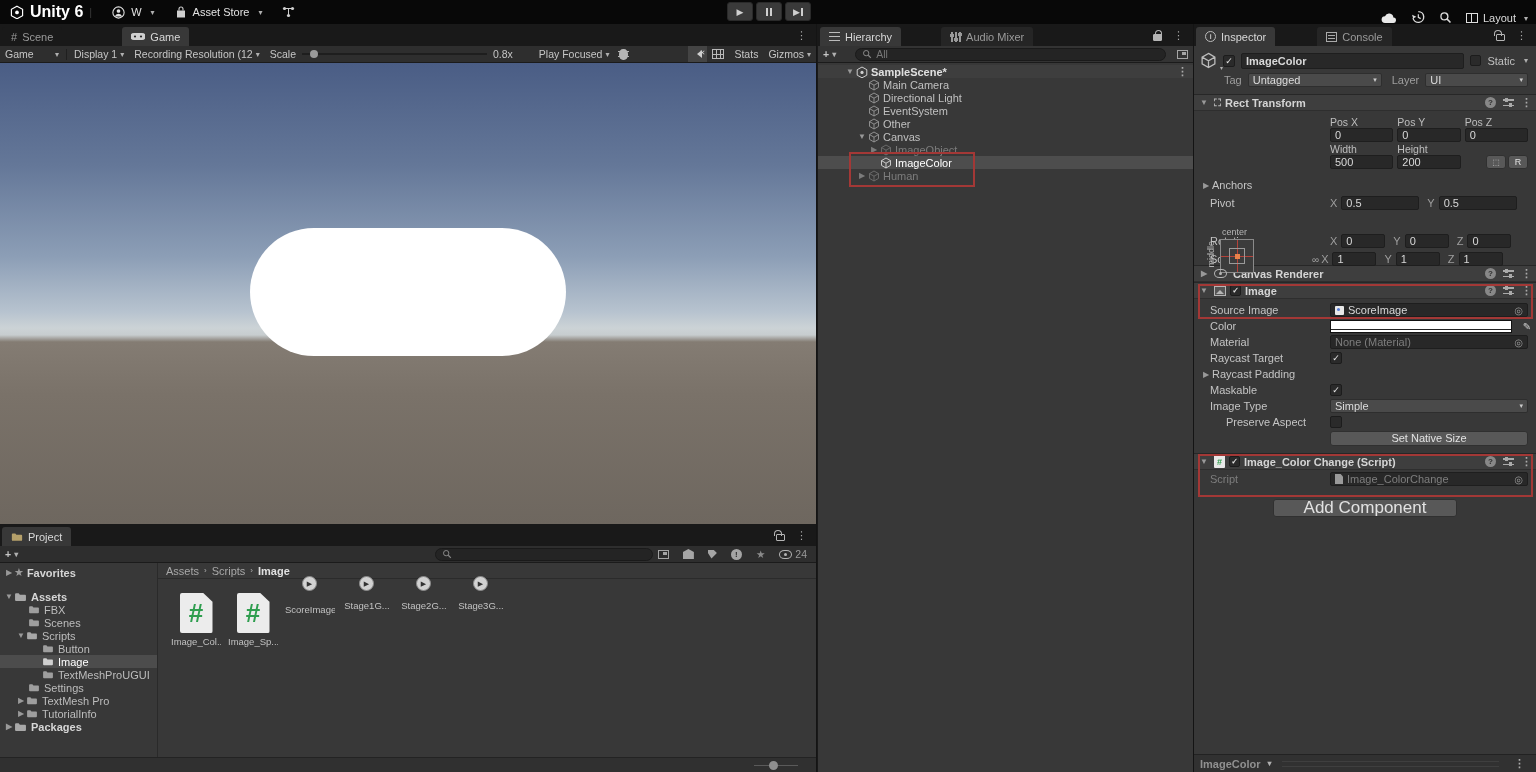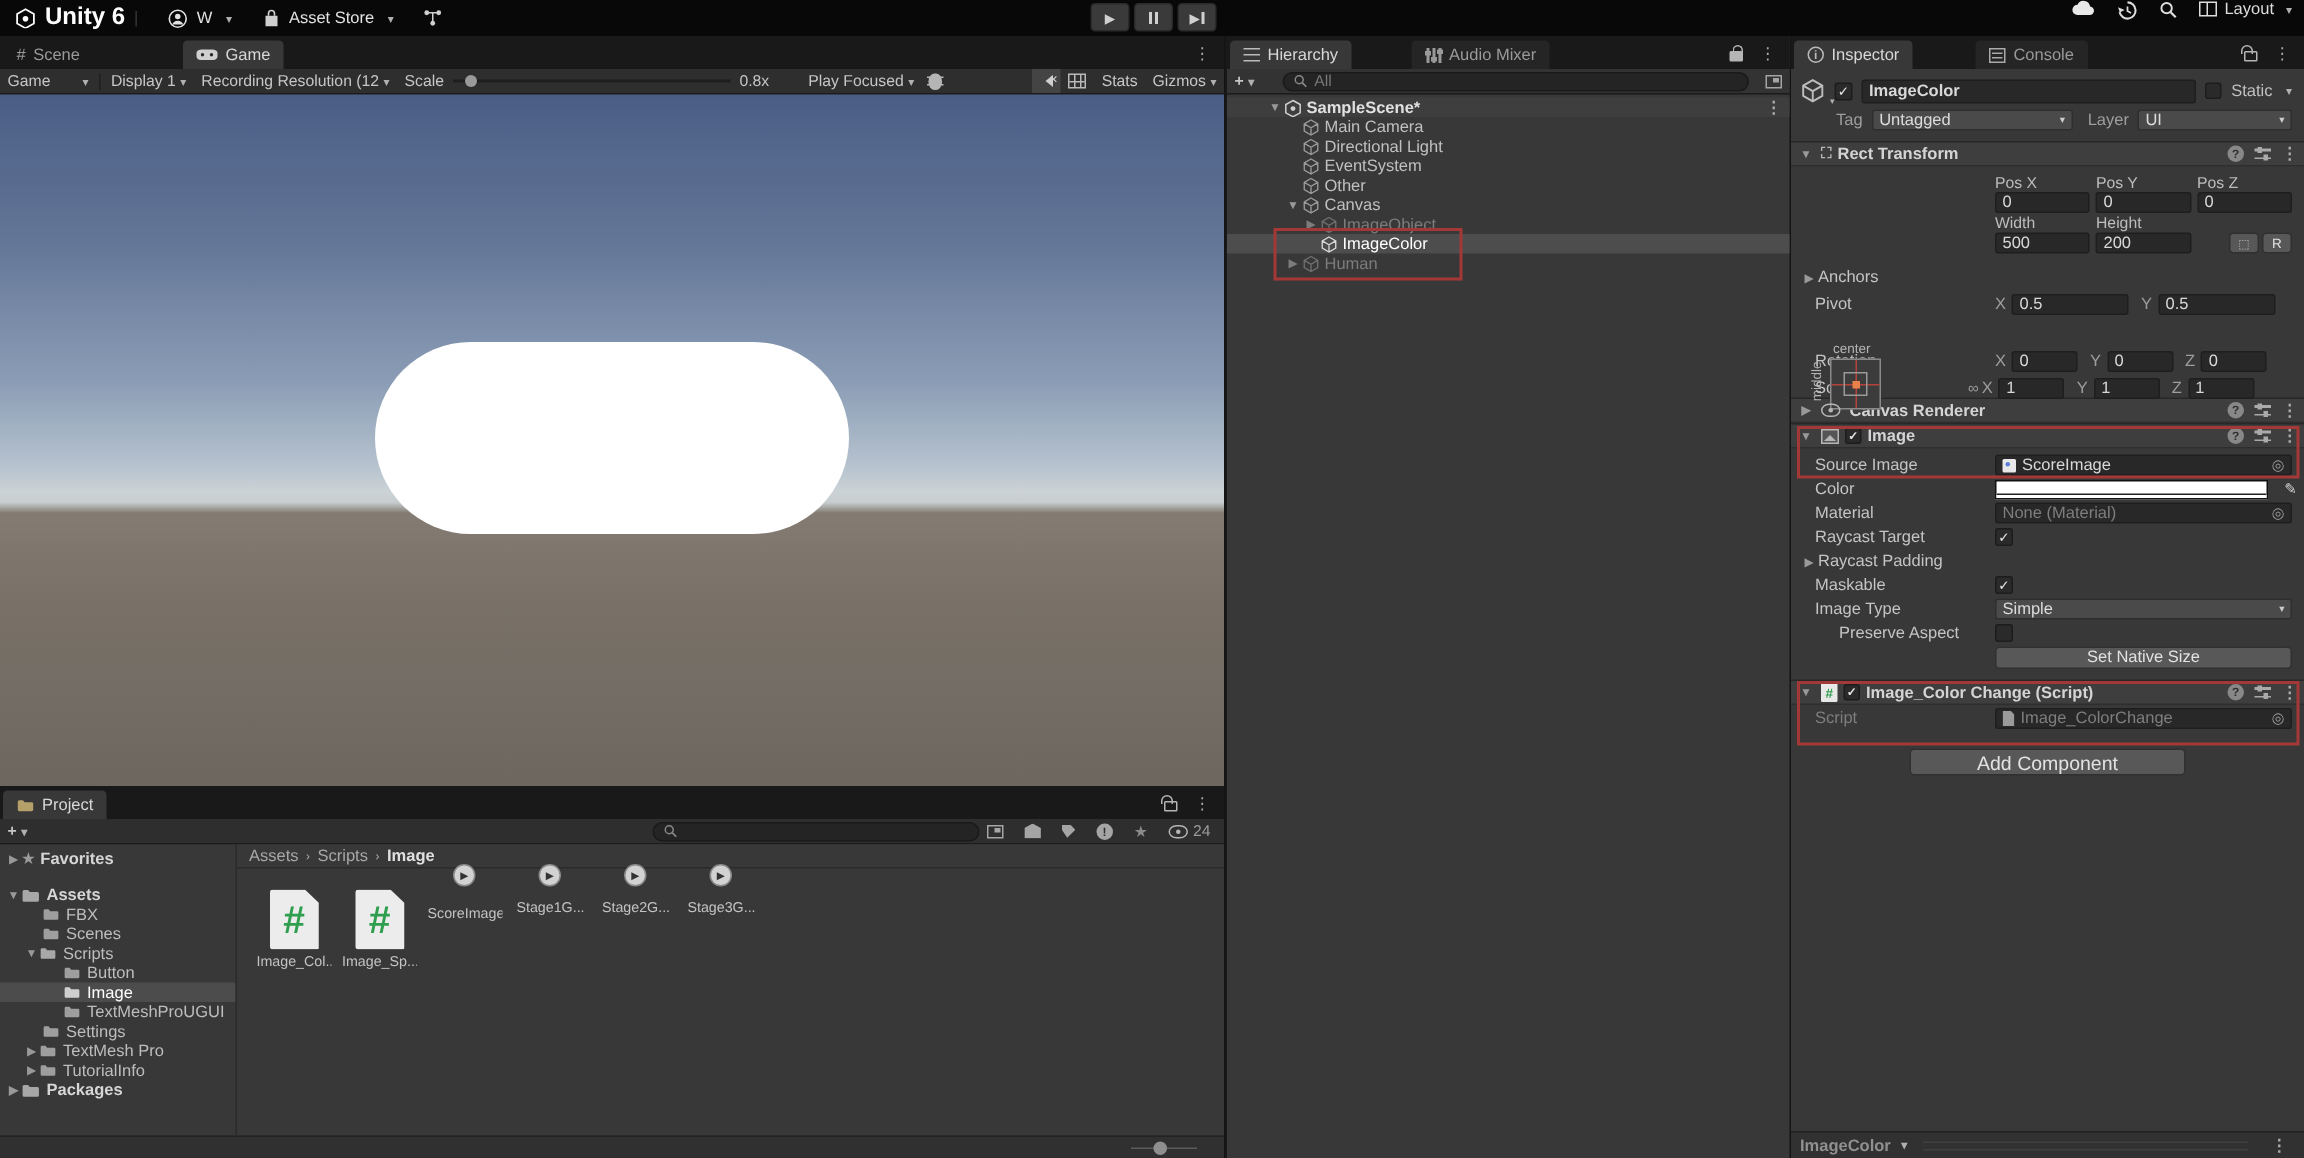--- a/index.html
+++ b/index.html
@@ -11,21 +11,21 @@
 
   
   #menubar { position:absolute; left:0; top:0; width:1536px; height:24px; background:#080808; display:flex; align-items:center; color:#e2e2e2; }
   #menubar .grp { display:flex; align-items:center; gap:6px; padding:0 10px; }
   #menubar .brand { font-weight:bold; font-size:16px; color:#fff; }
   #menubar .sep { color:#3a3a3a; }
   #transport { position:absolute; left:727px; top:2px; display:flex; gap:3px; }
   .tbtn { width:26px; height:19px; background:#3a3a3a; border:1px solid #2a2a2a; border-radius:3px; display:flex; align-items:center; justify-content:center; color:#cfcfcf; font-size:9px; }
   .pausebars { display:flex; gap:2px; } .pausebars i { display:block; width:2px; height:8px; background:#cfcfcf; }
   .stepwrap { display:flex; align-items:center; gap:1px; } .stepwrap i { display:block; width:2px; height:8px; background:#cfcfcf; }
-  #menubar .right { position:absolute; right:8px; top:0; height:24px; display:flex; align-items:flex-start; gap:14px; color:#dcdcdc; }
+  #menubar .right { position:absolute; right:8px; top:0; height:24px; display:flex; align-items:flex-end; gap:14px; color:#dcdcdc; }
 
   
   .tabstrip { height:22px; background:#191919; display:flex; align-items:flex-end; position:relative; }
   .tab { height:19px; display:flex; align-items:center; gap:5px; padding:0 9px; font-size:11px; color:#9a9a9a; background:#252525; border-radius:3px 3px 0 0; margin-left:2px; }
   .tab.active { background:#383838; color:#d8d8d8; }
   .tabstrip .strip-right { position:absolute; right:4px; top:0; height:22px; display:flex; align-items:center; gap:6px; }
   .toolbar { height:17px; background:#2e2e2e; border-bottom:1px solid #1b1b1b; display:flex; align-items:center; font-size:10.5px; color:#c6c6c6; }
   .dd { display:flex; align-items:center; padding:0 5px; height:100%; }
   .vline { width:1px; height:11px; background:#1f1f1f; margin:0 2px; }
   .bars3 { width:11px; height:9px; border-top:1.5px solid #bbb; border-bottom:1.5px solid #bbb; position:relative; }
@@ -101,21 +101,21 @@
   .objfield { flex:1; margin-right:8px; display:flex; align-items:center; gap:4px; }
   .objpick { margin-left:auto; color:#9a9a9a; font-size:10px; }
   .axis { color:#9e9e9e; margin:0 4px 0 8px; }
   .rt-grid { margin-left:136px; margin-right:8px; display:grid; grid-template-columns:repeat(3,1fr); column-gap:4px; }
   .rt-lab { font-size:10.5px; color:#bdbdbd; height:13px; display:flex; align-items:flex-end; }
   .btn { background:#585858; border:1px solid #303030; border-radius:3px; color:#e2e2e2; display:flex; align-items:center; justify-content:center; }
   .colorbar { flex:1; margin-right:8px; height:13px; position:relative; background:#fff; border:1px solid #111; }
   .colorbar .alpha { position:absolute; left:0; right:0; bottom:0; height:3px; background:#fff; border-top:1px solid #222; }
   .eyedrop { width:14px; text-align:center; color:#cfcfcf; font-size:10px; margin-right:2px; }
   .disabled { color:#7e7e7e !important; }
-  #addcomp { width:184px; height:18px; margin:12px auto 0; font-size:13px; }
+  #addcomp { width:184px; height:18px; margin:12px auto 0; font-size:17px; }
   #bundlebar { height:18px; background:#313131; border-top:1px solid #222; display:flex; align-items:center; padding:0 6px; color:#909090; font-weight:bold; gap:4px; }
   #bundlebar .lines { flex:1; height:6px; border-top:1px solid #3f3f3f; border-bottom:1px solid #3f3f3f; margin:0 6px; }
 
   
   #anchorwidget { position:absolute; left:14px; top:116px; width:60px; }
   #anchorwidget .atop { font-size:9px; color:#b5b5b5; margin-left:14px; }
   #anchorwidget .aside { position:absolute; left:-2px; top:14px; font-size:9px; color:#b5b5b5; writing-mode:vertical-rl; transform:rotate(180deg); }
   .abox { width:34px; height:34px; border:1px solid #8a8a8a; background:#3c3c3c; position:relative; margin:2px 0 0 12px; }
   .abox .inner { position:absolute; left:8px; top:8px; right:8px; bottom:8px; border:1px solid #9a9a9a; }
   .abox .hl { position:absolute; left:0; right:0; top:16px; height:1px; background:#b4423a; }

